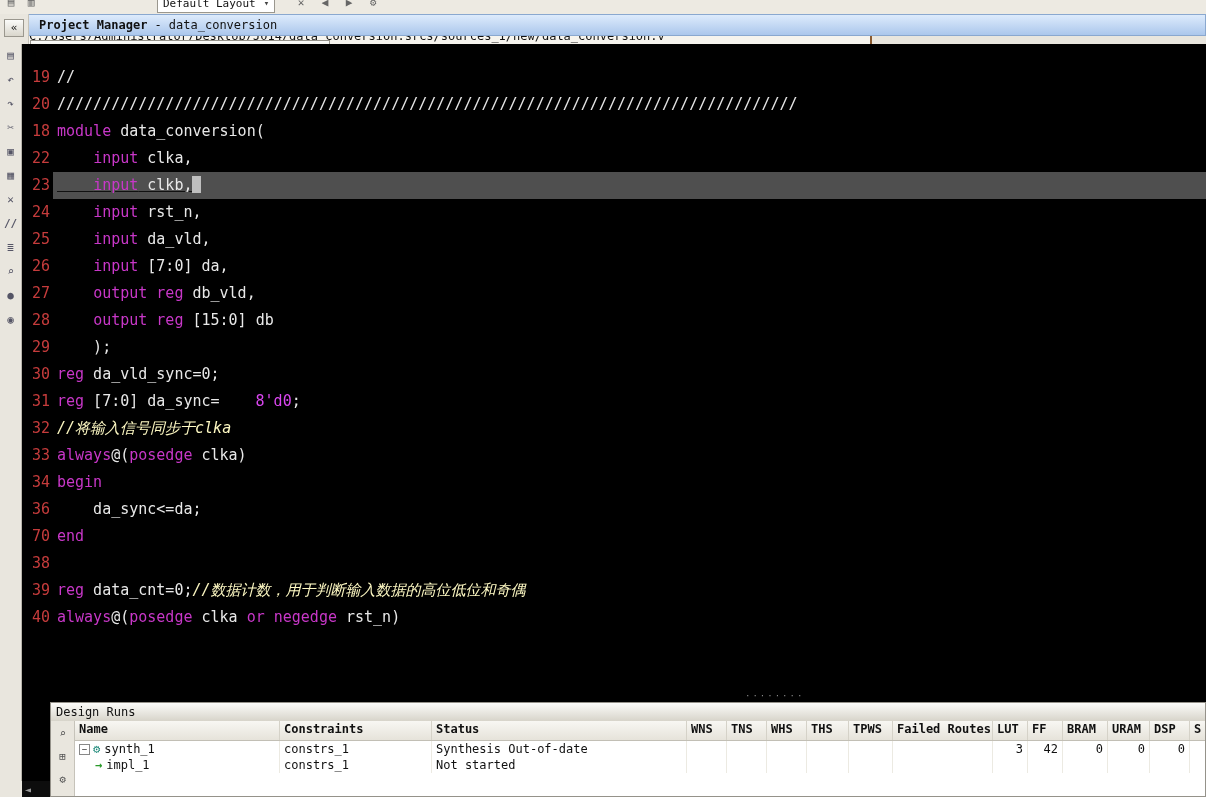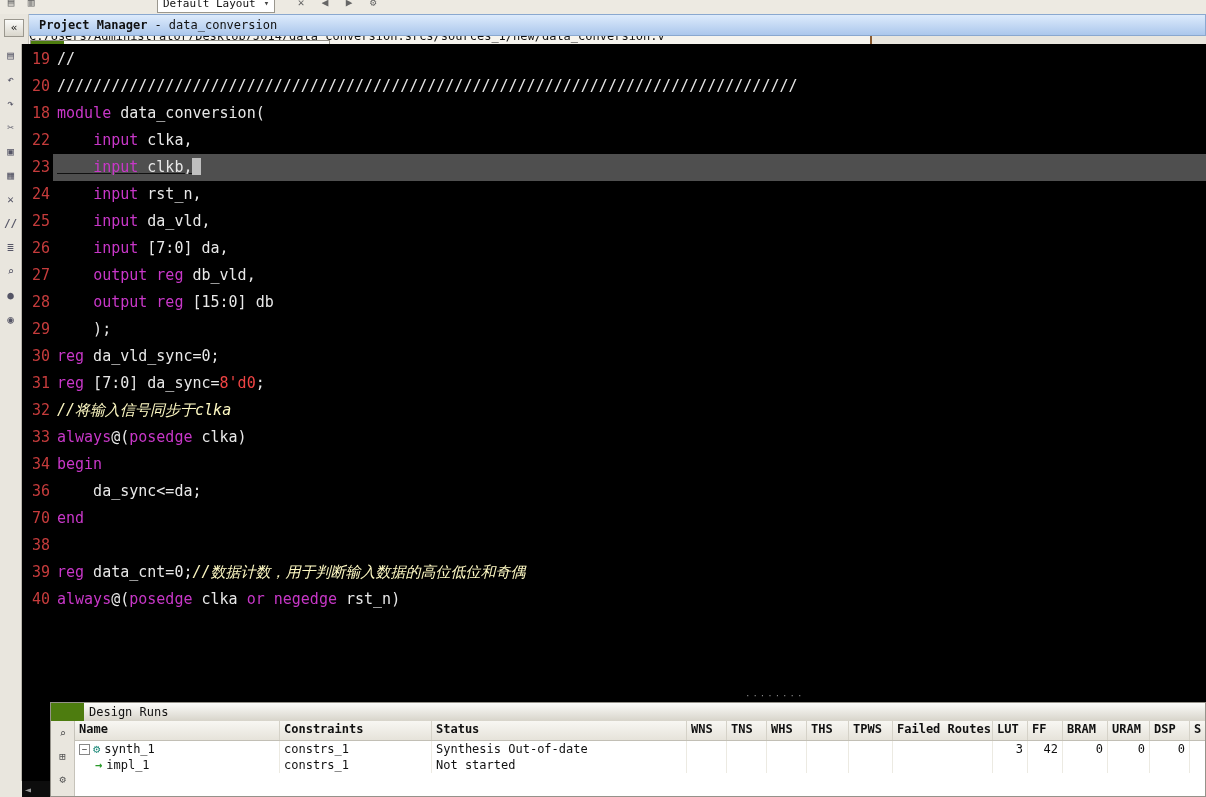--- a/index.html
+++ b/index.html
@@ -23,21 +23,21 @@
   .pm-sub{margin-left:7px;}
 
   
   #left-rail{position:absolute;left:0;top:14px;width:28px;height:783px;background:#e9e6de;border-right:1px solid #c6c3ba;}
   #rail-collapse{position:absolute;top:5px;left:4px;width:18px;height:16px;border:1px solid #9a978e;
     background:linear-gradient(#fbfbf9,#d9d6cc);text-align:center;line-height:15px;font-size:11px;}
   #rail-sel{position:absolute;top:58px;left:2px;width:24px;height:26px;background:#a6c8ee;border:1px solid #6a96cc;box-sizing:border-box;}
   .rail-frag{position:absolute;right:3px;font-size:11px;color:#4a4a42;white-space:nowrap;}
 
   
-  .panel{position:absolute;border:1px solid #95928a;background:#4d7c0f;box-sizing:border-box;padding-left:33px;}
+  .panel{position:absolute;border:1px solid #95928a;background:#a16207;box-sizing:border-box;}
   .ptitle{height:18px;background:linear-gradient(#fcfcfa,#d7d4ca);border-bottom:1px solid #b3b0a6;
     display:flex;align-items:center;padding:0 5px;}
   .ptitle .t{flex:1;}
   .winbtns{display:flex;gap:2px;}
   .winbtn{width:14px;height:13px;line-height:12px;text-align:center;font-size:9px;color:#333;}
 
   .mini-row{height:22px;display:flex;align-items:center;gap:3px;padding:0 4px;background:#edeae2;border-bottom:1px solid #c6c3ba;}
   .mini-icon{width:17px;height:17px;line-height:16px;text-align:center;font-size:12px;color:#555;border:1px solid transparent;box-sizing:border-box;}
   .mini-icon.pressed{background:#cfe3f8;border-color:#7aa6d8;}
   [data-name="refresh-icon"]{color:#c07820;}
@@ -98,29 +98,29 @@
   #etabs{height:23px;background:#dcd9d0;border-bottom:1px solid #a8a59c;display:flex;align-items:flex-end;padding-left:2px;}
   .etab{display:flex;align-items:center;gap:5px;height:19px;padding:0 7px;border:1px solid #a39f95;border-bottom:none;
     background:linear-gradient(#eceae3,#d5d2c8);border-radius:3px 3px 0 0;font-size:12px;margin-right:2px;white-space:nowrap;}
   .etab.active{background:#fdfcf7;font-weight:bold;height:21px;}
   .etab .close{color:#666;font-size:10px;margin-left:3px;font-weight:normal;}
   #epath{height:20px;background:#f6f4ee;border-bottom:1px solid #b8b5ac;display:flex;align-items:center;padding-left:5px;gap:6px;font-size:12px;white-space:nowrap;overflow:hidden;}
   [data-name="document-icon"]{color:#888;}
   #egutter{position:absolute;left:0;top:44px;width:22px;bottom:16px;background:#e9e6de;border-right:1px solid #b8b5ac;
     display:flex;flex-direction:column;align-items:center;padding-top:4px;gap:8px;box-sizing:border-box;}
   .g-icon{width:16px;height:16px;line-height:16px;text-align:center;font-size:11px;color:#556;flex:0 0 auto;}
-  #ecode{position:absolute;left:22px;top:44px;right:0;bottom:16px;background:#000;overflow:hidden;padding-top:2px;}
+  #ecode{position:absolute;left:22px;top:44px;right:0;bottom:16px;background:#000;overflow:hidden;padding-top:20px;}
   .code-line{display:flex;height:27px;line-height:27px;font-size:15px;}
   .lnum{width:28px;flex:0 0 auto;text-align:right;color:#c63c3c;padding-right:3px;}
   .ltext{flex:1;white-space:pre;padding-left:4px;}
   .ltext.cur{background:#4f4f4f;text-decoration:underline;}
   .seg-p{color:#e8e8e8;}
   .seg-kw{color:#c837c8;}
   .seg-cm{color:#fef9c3;font-style:italic;}
-  .seg-num{color:#ef4444;}
+  .seg-num{color:#d946ef;margin-left:36px;}
   .cursor{display:inline-block;width:9px;height:17px;background:#bfbfbf;vertical-align:-3px;}
   #ehscroll{position:absolute;left:22px;right:0;bottom:0;height:16px;background:#0d0d0d;color:#999;display:flex;align-items:center;padding-left:3px;font-size:10px;}
   #dots2{position:absolute;left:745px;top:691px;color:#888;letter-spacing:2px;font-size:9px;}
 
   
   #design-runs{left:50px;top:702px;width:1156px;height:95px;}
   #dr-toolbar{position:absolute;left:0;top:18px;bottom:0;width:24px;background:#e9e6de;border-right:1px solid #c6c3ba;
     display:flex;flex-direction:column;align-items:center;padding-top:4px;gap:6px;box-sizing:border-box;}
   #dr-table{position:absolute;left:24px;top:18px;right:0;bottom:0;background:#fff;overflow:hidden;}
   #dr-head{display:flex;height:19px;background:linear-gradient(#f8f7f3,#e6e3da);border-bottom:1px solid #c2bfb5;font-weight:bold;}

